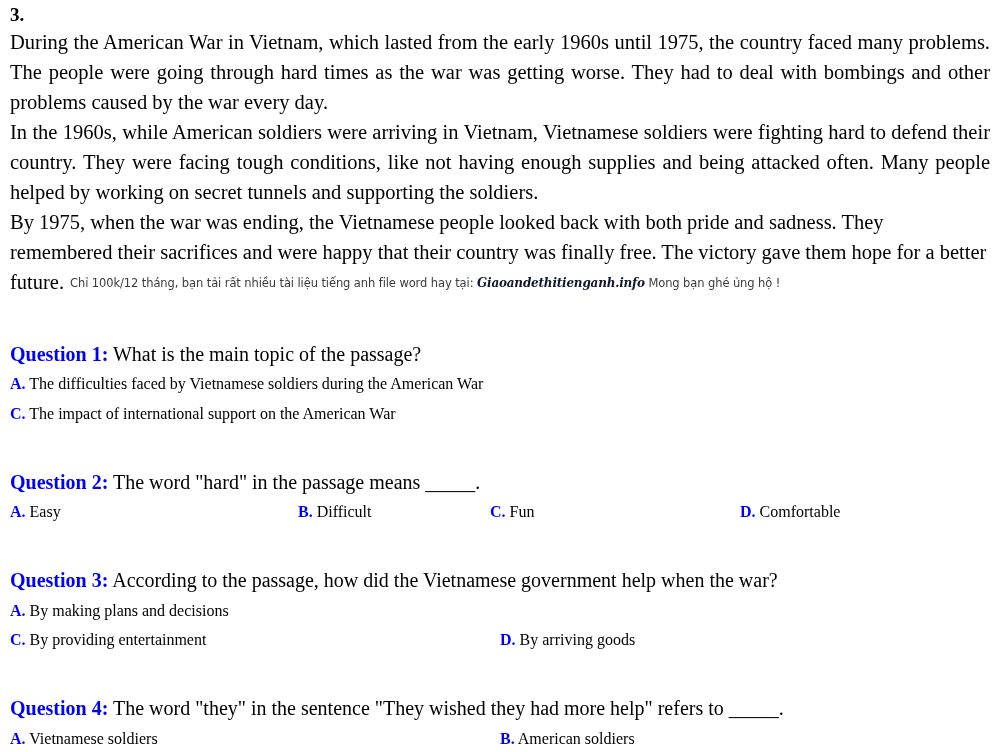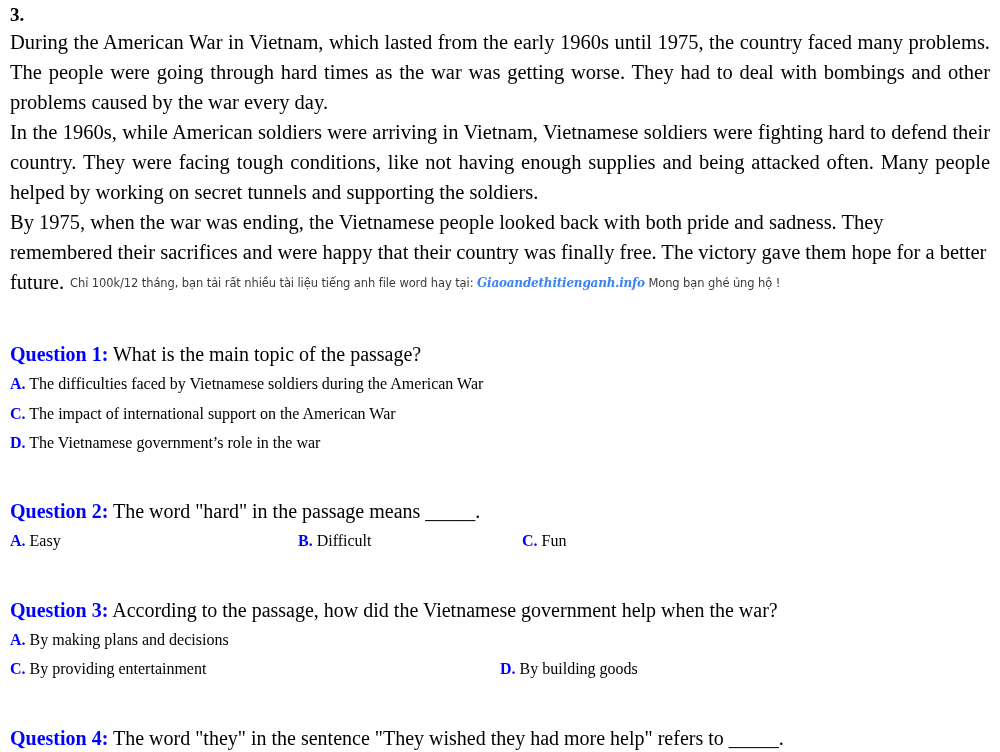--- a/index.html
+++ b/index.html
@@ -59,21 +59,21 @@
     font-size: 11.5px;
     letter-spacing: -0.1px;
     color: #3b3b3b;
     white-space: nowrap;
     vertical-align: baseline;
     position: relative;
     top: -2px;
     margin-left: 6px;
   }
   .watermark .wm-link {
-    color: #3b82f6;
+    color: #0f172a;
     font-style: italic;
     font-weight: bold;
     font-family: "DejaVu Serif", "Liberation Serif", serif;
     font-size: 12px;
     letter-spacing: -0.2px;
   }
   .watermark .wm-seg { white-space: nowrap; }
 
   
   .qblock { margin-top: 1px; }
@@ -106,21 +106,21 @@
     color: #0000ff;
     font-weight: bold;
   }
   .opt-text {
     color: #000000;
   }
 
   
   .col-0 { left: 0px; }
   .col-q2-b { left: 288px; }
-  .col-q2-c { left: 512px; }
+  .col-q2-c { left: 480px; }
   .col-q2-d { left: 730px; }
   .col-half { left: 490px; }
 
   
   .opt-row.single .opt { position: static; display: block; }
 </style>
 </head>
 <body>
 
 <div class="page">
@@ -135,44 +135,42 @@
 
     <div class="qblock">
       <div class="qline"><span class="q-label">Question 1:</span><span class="q-text"> What is the main topic of the passage?</span></div>
 
       <div class="opt-row single">
         <span class="opt"><span class="opt-letter">A.</span><span class="opt-text"> The difficulties faced by Vietnamese soldiers during the American War</span></span>
       </div>
       <div class="opt-row single">
         <span class="opt"><span class="opt-letter">C.</span><span class="opt-text"> The impact of international support on the American War</span></span>
       </div>
-      <div class="opt-row single">
-        <span class="opt"><span class="opt-letter">D.</span><span class="opt-text"> The Vietnamese government’s role in the war</span></span>
-      </div>
     </div>
 
     <div class="qblock">
       <div class="qline"><span class="q-label">Question 2:</span><span class="q-text"> The word "hard" in the passage means _____.</span></div>
 
       <div class="opt-row">
         <span class="opt col-0"><span class="opt-letter">A.</span><span class="opt-text"> Easy</span></span>
         <span class="opt col-q2-b"><span class="opt-letter">B.</span><span class="opt-text"> Difficult</span></span>
         <span class="opt col-q2-c"><span class="opt-letter">C.</span><span class="opt-text"> Fun</span></span>
+        <span class="opt col-q2-d"><span class="opt-letter">D.</span><span class="opt-text"> Comfortable</span></span>
       </div>
     </div>
 
     <div class="qblock">
       <div class="qline"><span class="q-label">Question 3:</span><span class="q-text"> According to the passage, how did the Vietnamese government help when the war?</span></div>
 
       <div class="opt-row">
         <span class="opt col-0"><span class="opt-letter">A.</span><span class="opt-text"> By making plans and decisions</span></span>
       </div>
       <div class="opt-row">
         <span class="opt col-0"><span class="opt-letter">C.</span><span class="opt-text"> By providing entertainment</span></span>
-        <span class="opt col-half"><span class="opt-letter">D.</span><span class="opt-text"> By building goods</span></span>
+        <span class="opt col-half"><span class="opt-letter">D.</span><span class="opt-text"> By arriving goods</span></span>
       </div>
     </div>
 
     <div class="qblock">
       <div class="qline"><span class="q-label">Question 4:</span><span class="q-text"> The word "they" in the sentence "They wished they had more help" refers to _____.</span></div>
 
       <div class="opt-row">
         <span class="opt col-0"><span class="opt-letter">A.</span><span class="opt-text"> Vietnamese soldiers</span></span>
         <span class="opt col-half"><span class="opt-letter">B.</span><span class="opt-text"> American soldiers</span></span>
       </div>

